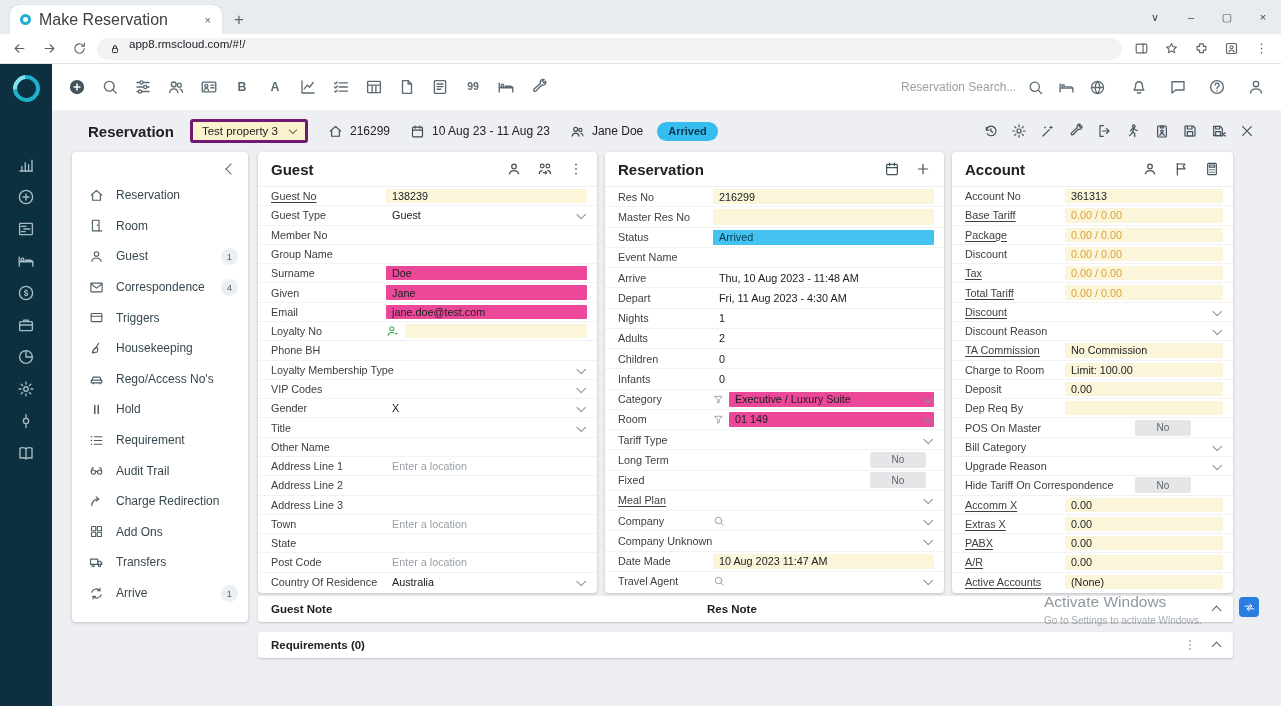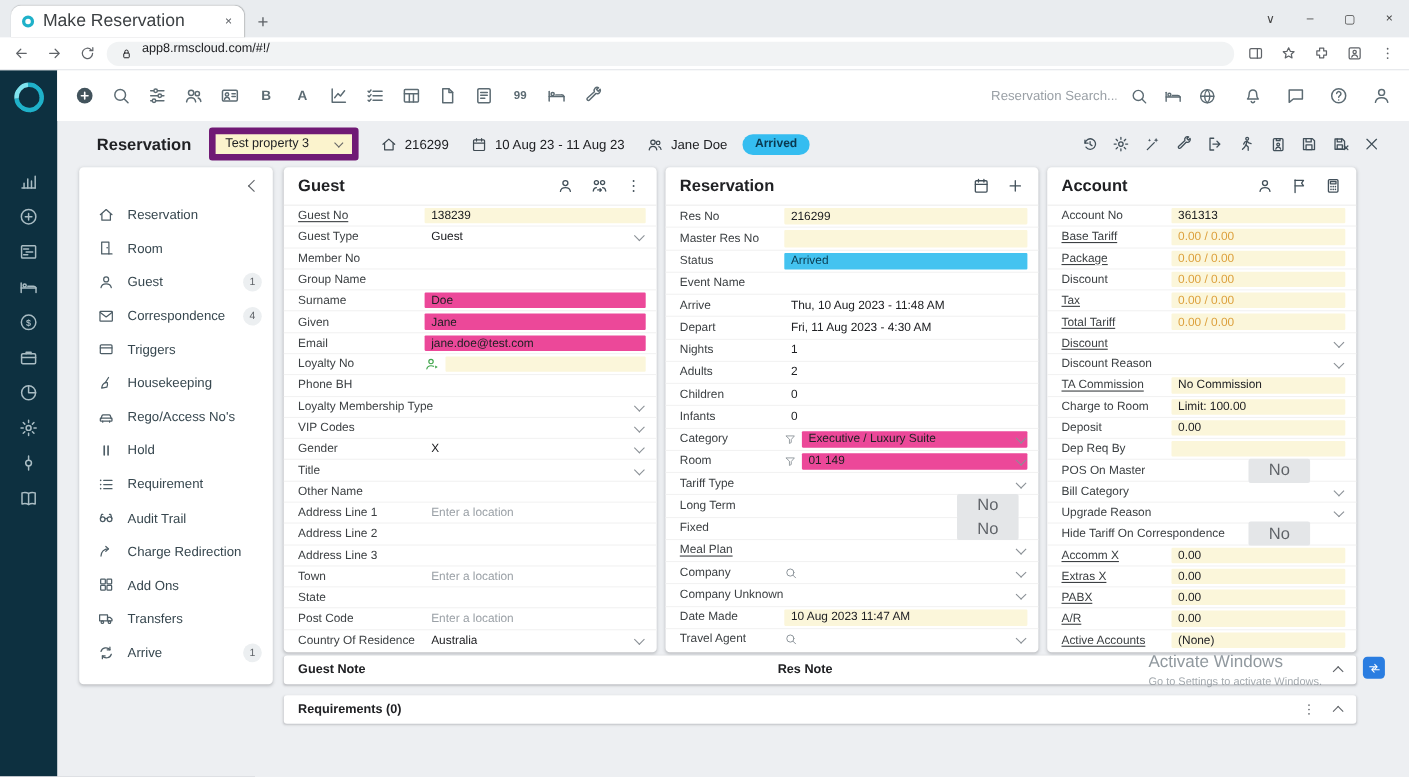--- a/index.html
+++ b/index.html
@@ -34,21 +34,21 @@
 .tb-add{color:#42535c}
 .tb-right{margin-left:auto;display:flex;align-items:center;color:#5c6b73}
 .tb-search-input{border:0;outline:0;width:118px;font-size:12px;color:#202124;font-family:inherit;background:transparent;margin-right:10px}
 .tb-search-input::placeholder{color:#9aa0a6}
 .iconrow{display:flex;align-items:center;gap:14px}
 .grp2{margin-left:24px;gap:21px}
 
 
 .resheader{position:absolute;top:112px;left:52px;width:1229px;height:38px;display:flex;align-items:center;padding:0 26px 0 36px}
 .page-title{font-size:15px;font-weight:700;color:#202124;margin-right:16px}
-.prop-pill{display:flex;align-items:center;gap:24px;background:#fbf3cd;border:6px solid #701a75;border-radius:3px;padding:3px 9px;font-size:11.5px;color:#202124}
+.prop-pill{display:flex;align-items:center;gap:12px;background:#fbf3cd;border:3px solid #701a75;border-radius:3px;padding:3px 9px;font-size:11.5px;color:#202124}
 .pill-chev{width:6px;height:6px;border-right:1.4px solid #666;border-bottom:1.4px solid #666;transform:rotate(45deg);margin-top:-3px}
 #hdr-items{display:flex;align-items:center}
 .hdr-item{display:flex;align-items:center;gap:7px;margin-left:20px;font-size:12px;color:#202124}
 .hdr-item .ic{color:#3f4a52}
 .status-pill{margin-left:14px;background:#35bdf0;color:#0a3950;font-size:11px;font-weight:700;padding:3.5px 11px;border-radius:11px}
 .hdr-actions{margin-left:auto;display:flex;align-items:center;gap:12.5px;color:#42505a}
 
 
 .navcard{position:absolute;left:72px;top:152px;width:176px;height:470px;background:#fff;border-radius:4px;box-shadow:0 1px 3px rgba(60,64,67,.28)}
 .nav-collapse{position:absolute;top:13px;right:13px;width:8px;height:8px;border-left:1.6px solid #5f6368;border-bottom:1.6px solid #5f6368;transform:rotate(45deg)}
@@ -78,21 +78,21 @@
 .lead.green{color:#3fa54a}
 .pval{flex:1;align-self:stretch;margin:2px 0;display:flex;align-items:center;padding:0 6px;position:relative;font-size:10.8px;color:#202124;border-radius:1px;min-width:0}
 .pvtext{white-space:nowrap;overflow:hidden}
 .bg-yellow{background:#fbf6da}
 .bg-cyan{background:#ec4899}
 .bg-status{background:#44c3f0}
 .bg-status .pvtext{color:#09394e}
 .ph .pvtext{color:#9aa0a6}
 .amber .pvtext{color:#dca03c}
 .chev{position:absolute;right:3px;top:50%;width:6.5px;height:6.5px;border-right:1.4px solid #8a9096;border-bottom:1.4px solid #8a9096;transform:translateY(-65%) rotate(45deg)}
-.nobtn{margin-left:auto;background:#e4e6e8;color:#5f6368;font-size:15px;width:56px;text-align:center;padding:2.5px 0;border-radius:2px}
+.nobtn{margin-left:auto;background:#e4e6e8;color:#5f6368;font-size:10px;width:56px;text-align:center;padding:2.5px 0;border-radius:2px}
 .p-acct .nobtn{margin-right:26px}
 .p-res .nobtn{margin-right:2px}
 
 
 .notesbar,.reqbar{position:absolute;left:258px;width:975px;height:26px;background:#fff;border-radius:3px;box-shadow:0 1px 2px rgba(60,64,67,.25);display:flex;align-items:center;padding:0 13px;font-size:11.5px;font-weight:700;color:#202124}
 .notesbar{top:596px}
 .reqbar{top:632px}
 .fn-guest{width:436px}
 .fn-res{flex:1}
 .fn-req{flex:1}

